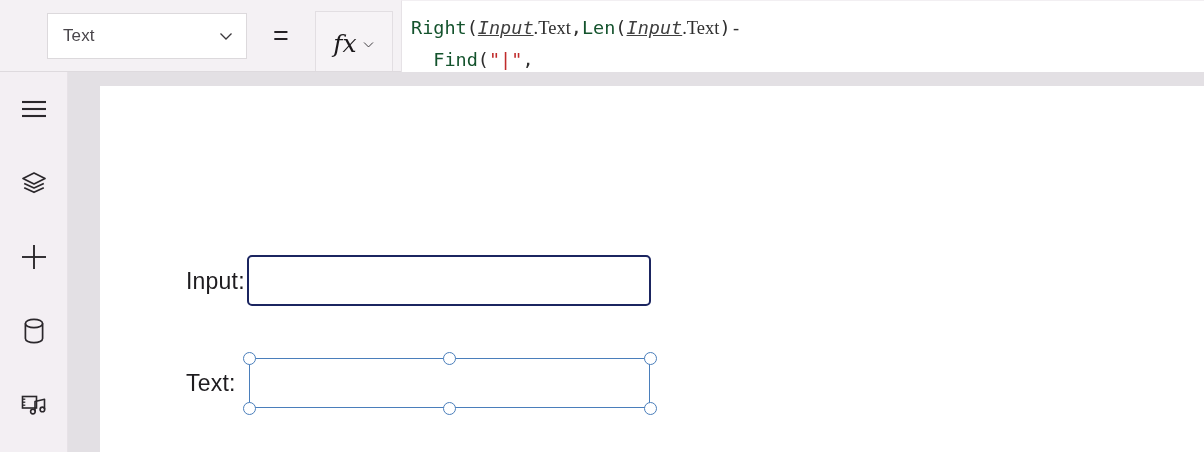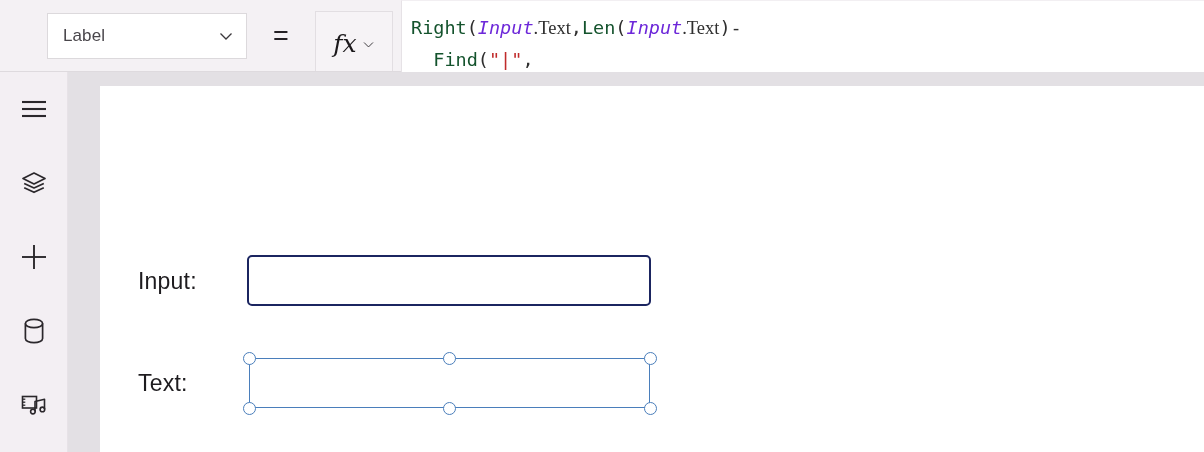--- a/index.html
+++ b/index.html
@@ -105,21 +105,21 @@
     box-sizing: border-box;
     font-family: "DejaVu Sans Mono", monospace;
     font-size: 18.5px;
     line-height: 31px;
     color: #2b2b2b;
     white-space: pre;
     overflow: hidden;
     cursor: text;
   }
   #formula-code .fn      { color: #14532d; }
-  #formula-code .ident   { color: #6d28d9; font-style: italic; }
+  #formula-code .ident   { color: #404040; font-style: italic; text-decoration: underline; }
   #formula-code .prop    { color: #2f2f2f; font-family: Liberation Serif, serif; }
   #formula-code .str     { color: #c02b2b; }
   #formula-code .punct   { color: #2f2f2f; }
 
   #formula-toolbar {
     position: absolute;
     left: 0; top: 156px;
     width: 803px; height: 56px;
     background: #f4f2f4;
     border-top: 1px solid #e8e5e8;
@@ -179,20 +179,21 @@
     left: 100px; top: 86px;
     width: 1104px; height: 366px;
     background: #ffffff;
   }
 
   .field-label {
     position: absolute;
     font-size: 23px;
     color: #1e1c1f;
     letter-spacing: .2px;
+    margin-left: 48px;
   }
   #label-input { left: 138px; top: 268px; }
   #label-label { left: 138px; top: 370px; }
 
   #text-input-control {
     position: absolute;
     left: 247px; top: 255px;
     width: 404px; height: 51px;
     background: #ffffff;
     border: 2px solid #1b2560;
@@ -237,21 +238,21 @@
   .h-bl { left: -6.5px;  top: 43.5px; }
   .h-bc { left: 194px;   top: 43.5px; }
   .h-br { left: 394.5px; top: 43.5px; }
 </style>
 </head>
 <body>
 
 <div id="topbar">
 
   <div class="prop-dropdown">
-    <span class="value">Label</span>
+    <span class="value">Text</span>
     <span class="chev">
       <svg viewBox="0 0 16 16" width="16" height="16">
         <path d="M2.5 5.5 L8 11 L13.5 5.5" fill="none" stroke="#3b383c" stroke-width="1.3"></path>
       </svg>
     </span>
   </div>
 
   <div class="equals">=</div>
 
   <div class="fx-button">

